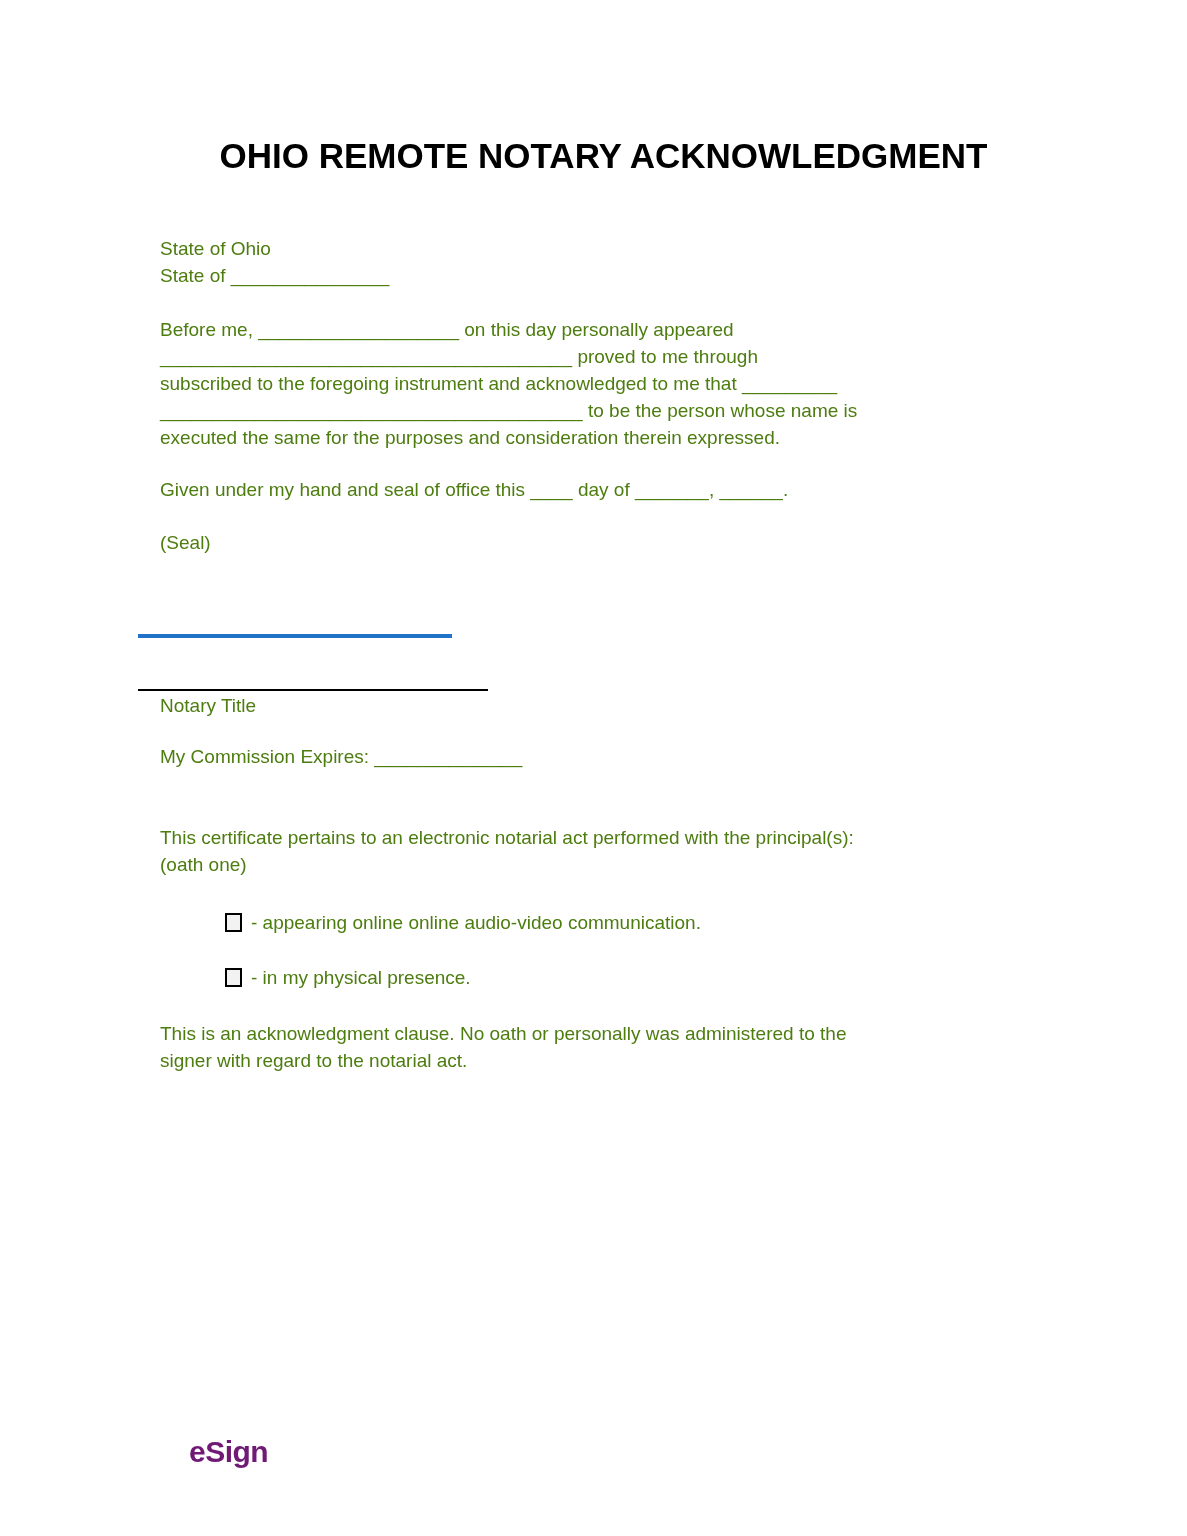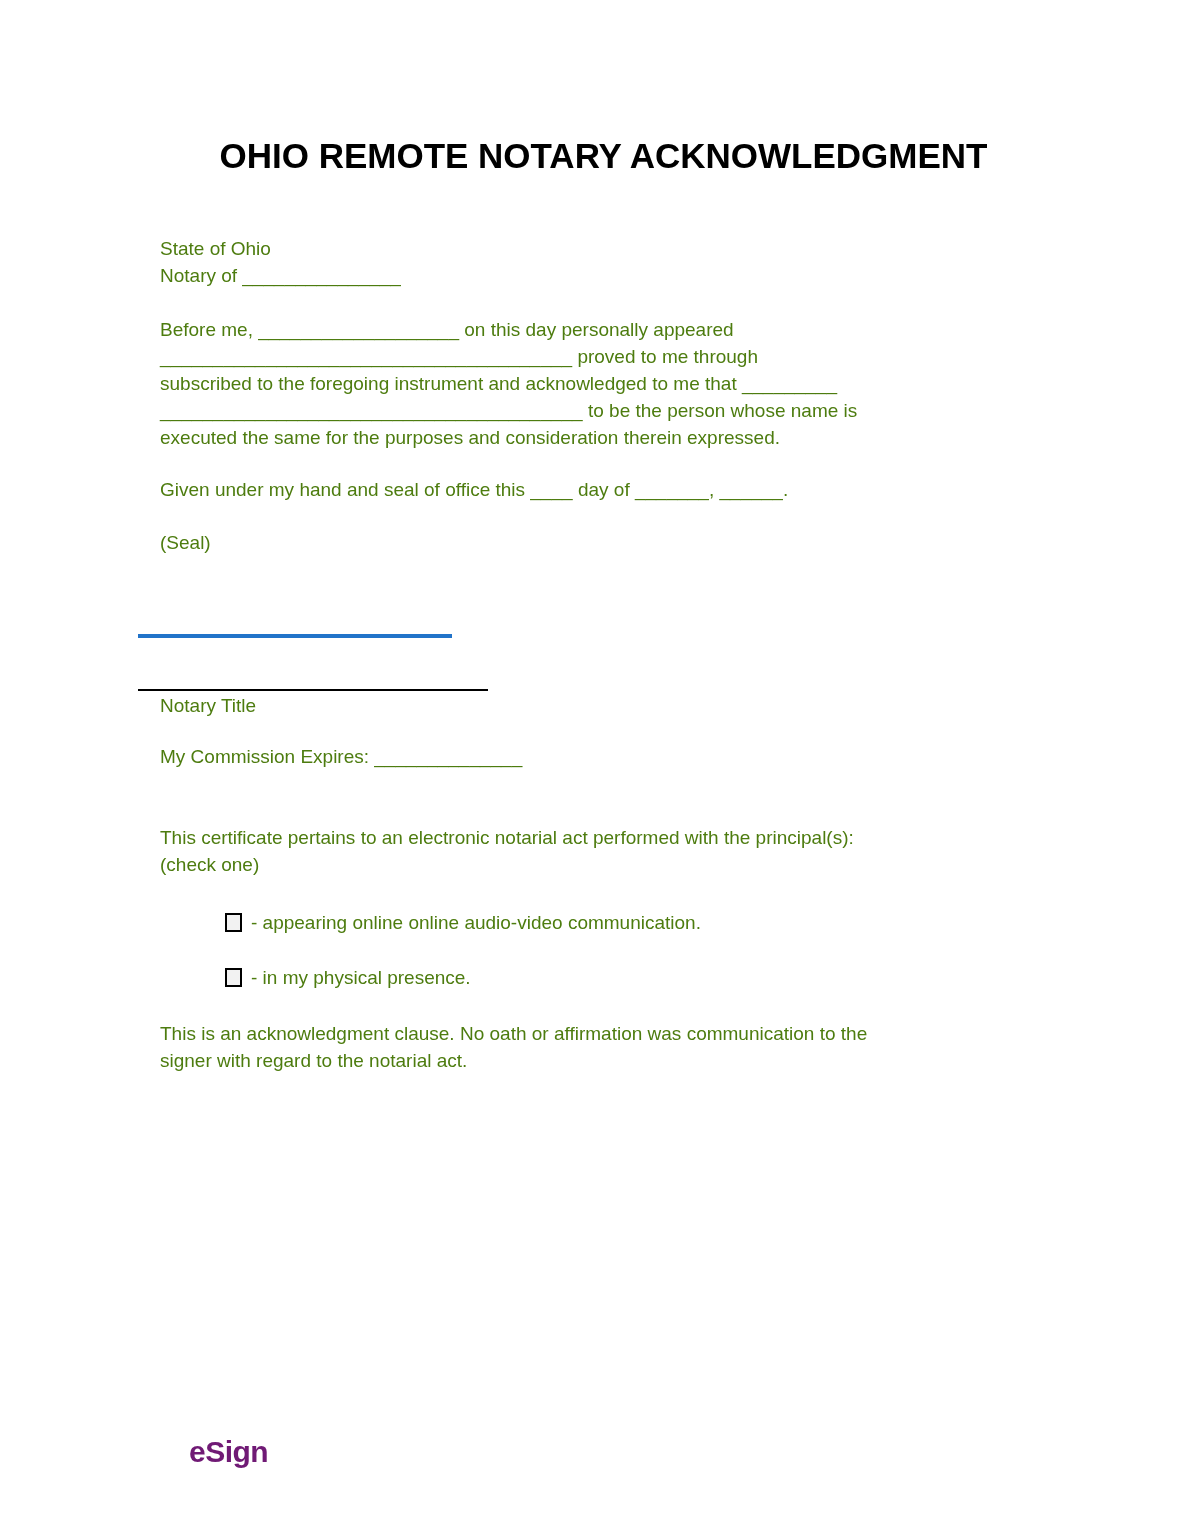--- a/index.html
+++ b/index.html
@@ -79,21 +79,21 @@
     white-space: pre;
   }
 </style>
 </head>
 <body style="background: rgb(255, 255, 255);">
 
 <h1 class="abs doc-title">OHIO REMOTE NOTARY ACKNOWLEDGMENT</h1>
 
 <div class="abs venue-block">
   <div class="line">State of Ohio</div>
-  <div class="line">Notary of _______________</div>
+  <div class="line">State of _______________</div>
 </div>
 
 <div class="abs ack-paragraph">
   <div class="line">Before me, ___________________ on this day personally appeared</div>
   <div class="line">_______________________________________ proved to me through</div>
   <div class="line">subscribed to the foregoing instrument and acknowledged to me that _________</div>
   <div class="line">________________________________________ to be the person whose name is</div>
   <div class="line">executed the same for the purposes and consideration therein expressed.</div>
 </div>
 
@@ -103,31 +103,31 @@
 
 <div class="abs signature-field-blue"></div>
 
 <div class="abs notary-sig-rule"></div>
 <div class="abs notary-title-label line">Notary Title</div>
 
 <div class="abs commission-line line">My Commission Expires: ______________</div>
 
 <div class="abs cert-intro">
   <div class="line">This certificate pertains to an electronic notarial act performed with the principal(s):</div>
-  <div class="line">(check one)</div>
+  <div class="line">(oath one)</div>
 </div>
 
 <div class="abs check-row check-row-1">
   <span class="checkbox"></span>
   <span class="line">- appearing online online audio-video communication.</span>
 </div>
 
 <div class="abs check-row check-row-2">
   <span class="checkbox"></span>
   <span class="line">- in my physical presence.</span>
 </div>
 
 <div class="abs disclaimer">
-  <div class="line">This is an acknowledgment clause. No oath or affirmation was communication to the</div>
+  <div class="line">This is an acknowledgment clause. No oath or personally was administered to the</div>
   <div class="line">signer with regard to the notarial act.</div>
 </div>
 
 <div class="abs footer-logo">eSign</div>
 
 </body></html>

